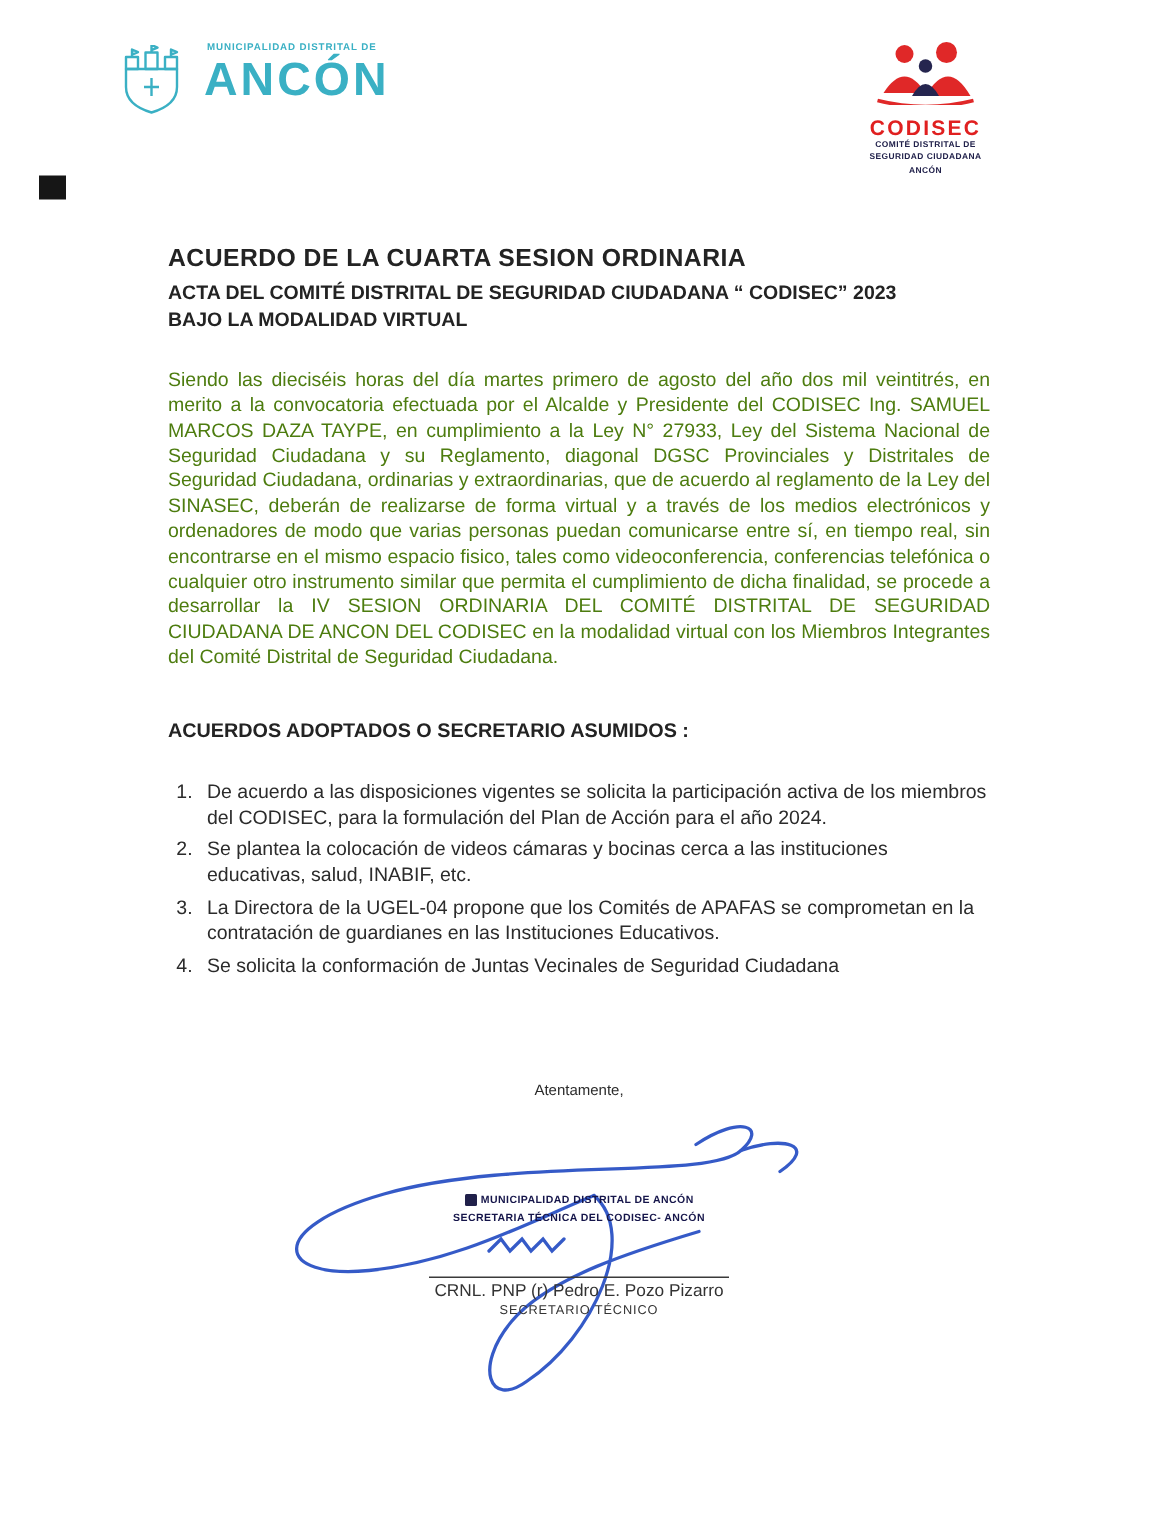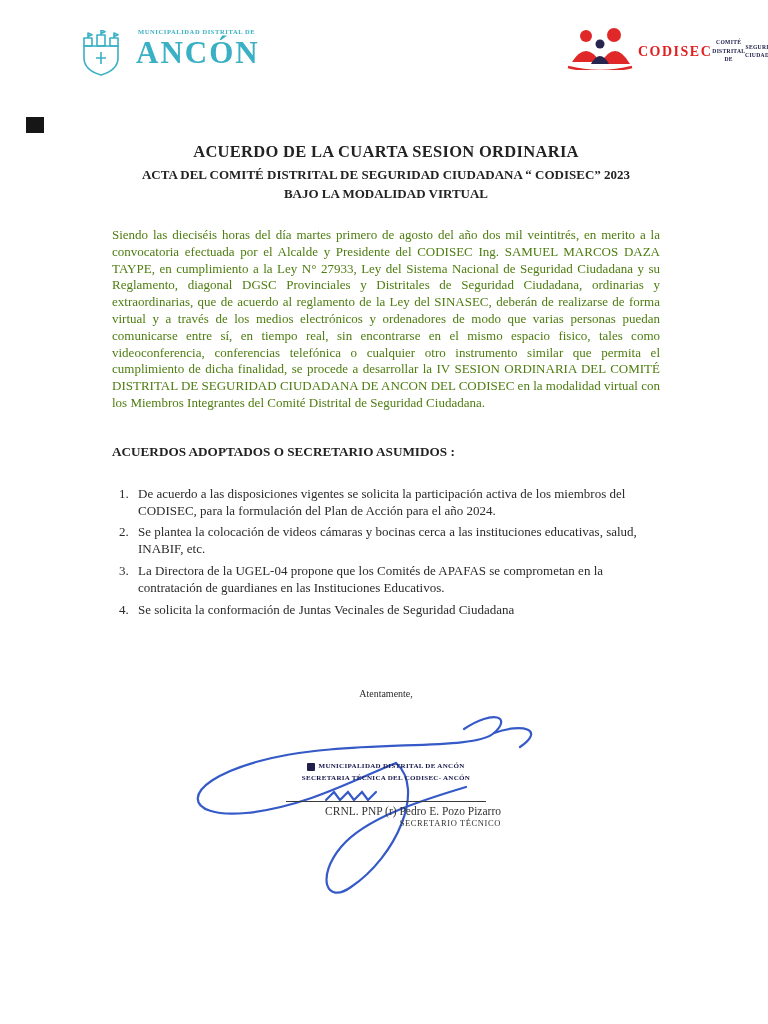--- a/index.html
+++ b/index.html
@@ -4,57 +4,57 @@
 <style>
   * { margin:0; padding:0; box-sizing:border-box; }
   html, body { background:#ffffff; }
   body {
     width:768px; height:1024px;
     font-family:"Liberation Sans", sans-serif;
     color:#2e2e2e;
     position:relative;
     overflow:hidden;
   }
-  .page { position:relative; width:768px; height:724px; background:#fff;font-family:Liberation Serif, serif; }
+  .page { position:relative; width:768px; height:724px; background:#fff; }
 
   
   .header {
     display:flex; justify-content:space-between; align-items:flex-start;
     padding:28px 96px 0 72px;
   }
   .logo-left { display:flex; align-items:flex-start; }
   .logo-left .crest { margin-right:6px; margin-top:2px; }
   .logo-left-text { display:flex; flex-direction:column; }
   .org-small {
     font-size:6.5px; font-weight:bold; letter-spacing:.6px;
     color:#3ab0c4; margin-bottom:2px; margin-left:2px;
   }
   .org-large {
     font-size:31px; font-weight:bold; letter-spacing:2px;
     color:#3ab0c4; line-height:1;
   }
-  .logo-right { display:flex; flex-direction:row; align-items:center; width:110px; }
+  .logo-right { display:flex; flex-direction:column; align-items:center; width:110px; }
   .codisec-name {
     font-size:14px; font-weight:bold; letter-spacing:1.5px;
     color:#e02020; margin-top:2px;
   }
   .codisec-sub {
     font-size:5.6px; font-weight:bold; color:#20204a;
     letter-spacing:.3px; line-height:1.5; text-align:center;
   }
 
   .scan-artifact {
     position:absolute; left:26px; top:117px; width:18px; height:16px;
     background:#161616;
   }
 
   
   .content { padding:0 108px 0 112px; }
 
-  .title-block { margin-top:60px; text-align:center; color:#232323; }
+  .title-block { margin-top:45px; text-align:left; color:#232323; }
   .title-line1 { font-size:16.5px; font-weight:bold; letter-spacing:.3px; margin-bottom:5px; }
   .title-line2 { font-size:13px;  font-weight:bold; margin-bottom:3px; }
   .title-line3 { font-size:13px;  font-weight:bold; }
 
   .body-paragraph {
     margin-top:25px; text-align:justify;
     font-size:13px; line-height:16.8px; color:#4d7c0f;
   }
 
   .agreements-heading { margin-top:32px; font-size:13.2px; font-weight:bold; color:#232323; }
@@ -73,21 +73,21 @@
 
   .stamp-block {
     position:absolute; left:50%; transform:translateX(-50%);
     top:56px; width:300px; text-align:center;
   }
   .stamp-line { font-size:7px; font-weight:bold; color:#15154a; letter-spacing:.3px; line-height:1.7; }
   .stamp-line .mini-crest { display:inline-block; width:8px; height:8px; background:#20204a; vertical-align:middle; margin-right:3px; border-radius:1px; }
 
   .signatory-block {
     position:absolute; left:50%; transform:translateX(-50%);
-    top:96px; width:230px; text-align:right;
+    top:112px; width:230px; text-align:center;
   }
   .signatory-rule { border-top:1.6px solid #3a3a3a; width:200px; margin:0 auto 3px auto; }
   .signatory-name { font-size:11.5px; color:#333; }
   .signatory-title { font-size:8.5px; color:#333; letter-spacing:.6px; margin-top:1px; }
 </style>
 </head>
 <body>
 
 <div class="page">
 

